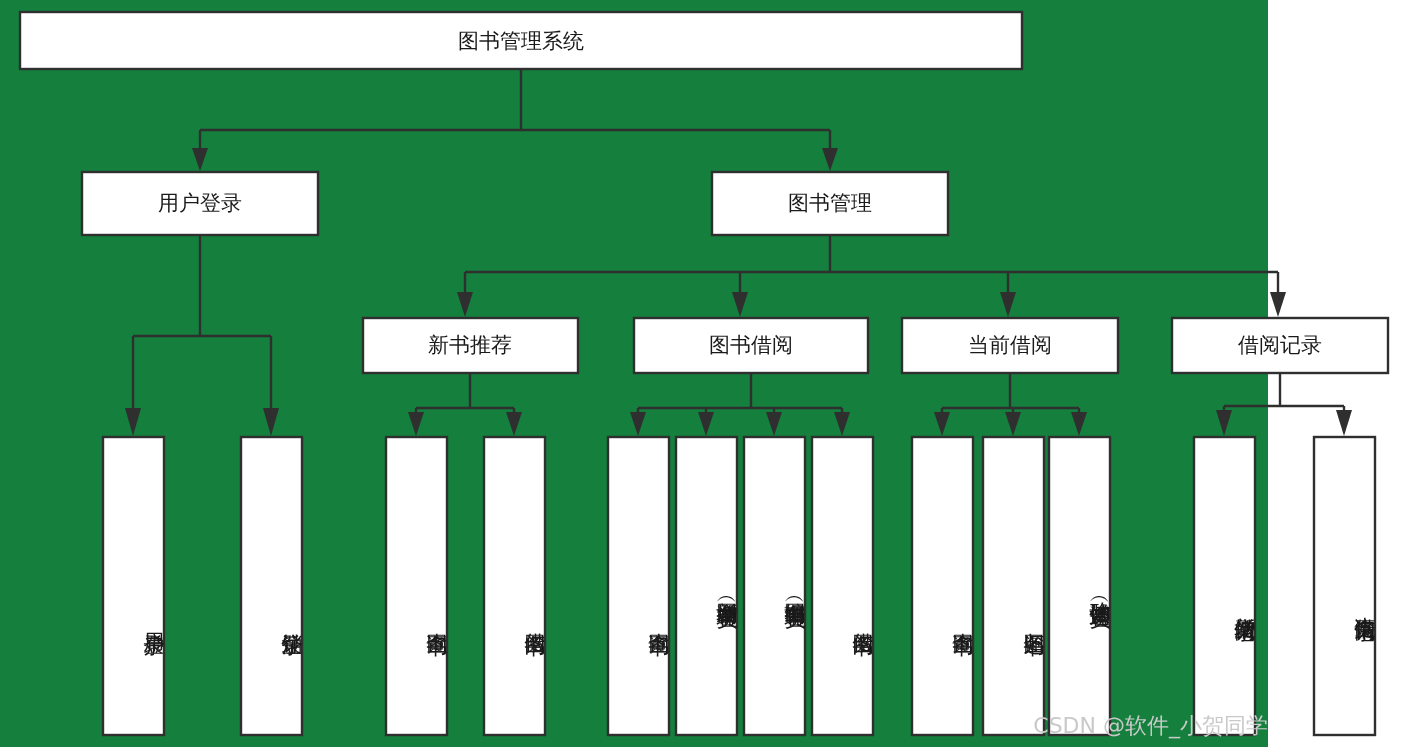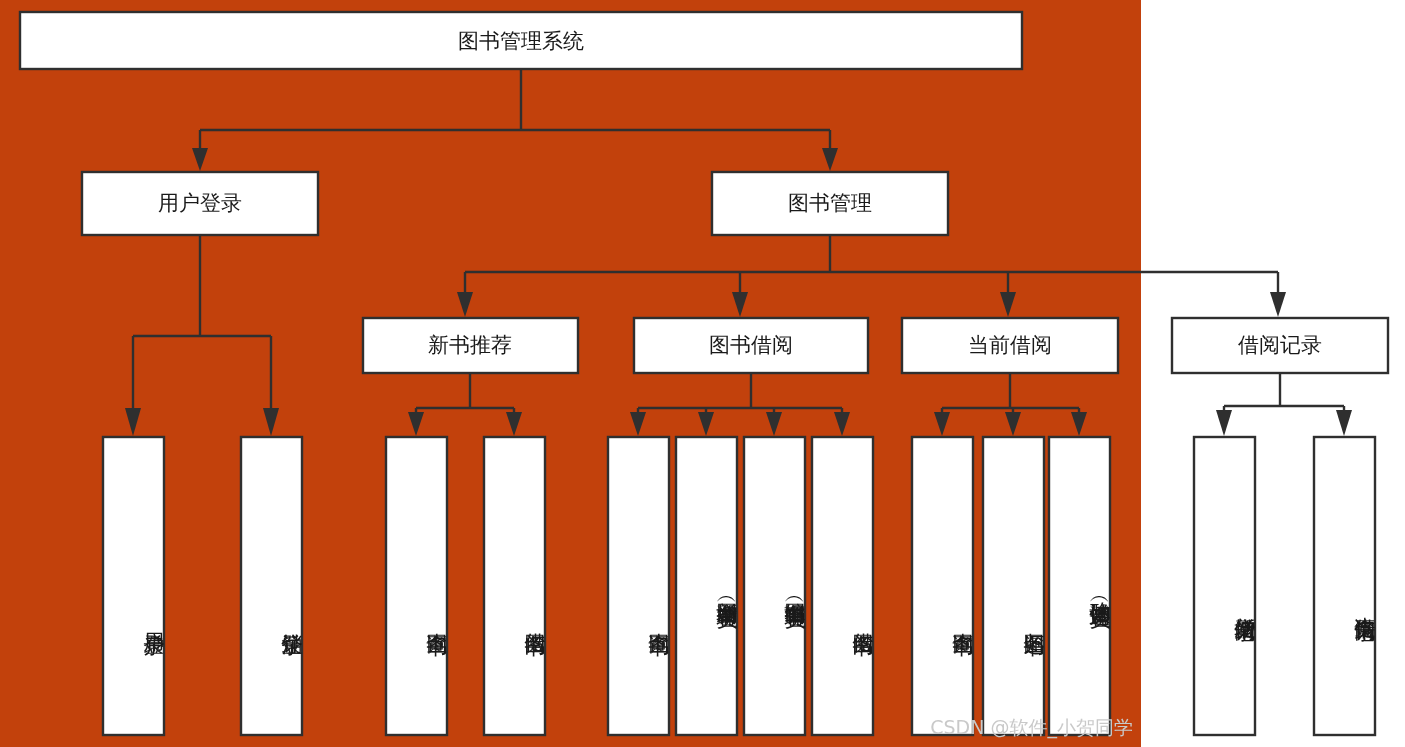--- a/index.html
+++ b/index.html
@@ -8,23 +8,23 @@
     background: #ffffff;
   }
   body {
     width: 1405px;
     height: 747px;
     font-family: "DejaVu Sans", "Liberation Sans", sans-serif;
     overflow: hidden;
   }
   #diagram-root {
     position: relative;
-    width: 1141px;
+    width: 1268px;
     height: 747px;
-    background: #c2410c;
+    background: #15803d;
   }
   svg#flow-svg {
     position: absolute;
     top: 0;
     left: 0;
     width: 1405px;
     height: 747px;
     display: block;
   }
   .node-box {
@@ -59,24 +59,24 @@
     color: #1a1a1a;
     letter-spacing: 1px;
     white-space: nowrap;
     display: flex;
     align-items: flex-start;
     justify-content: center;
     pointer-events: none;
   }
   .watermark {
     position: absolute;
-    right: 8px;
+    right: 0;
     bottom: 6px;
     font-family: "DejaVu Sans", "Liberation Sans", sans-serif;
-    font-size: 19px;
+    font-size: 22px;
     color: #c9c9c9;
     white-space: nowrap;
   }
 </style>
 </head>
 <body>
 
 <div id="diagram-root">
 
   <svg id="flow-svg" viewBox="0 0 1405 747">

